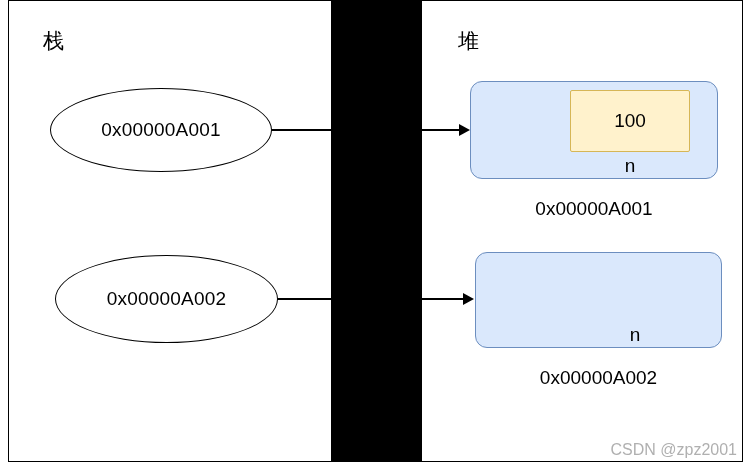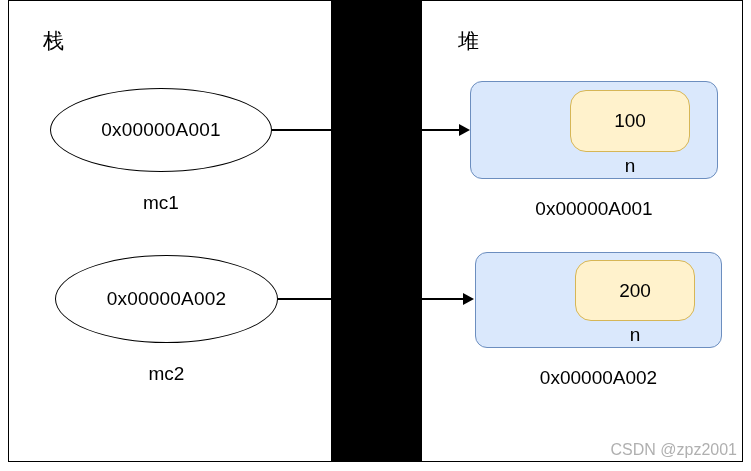--- a/index.html
+++ b/index.html
@@ -132,21 +132,21 @@
     box-sizing: border-box;
     z-index: 20;
   }
   .heap-box.b1 { left: 470px; top: 81px;  width: 248px; height: 98px; }
   .heap-box.b2 { left: 475px; top: 252px; width: 247px; height: 96px; }
 
   .field-box {
     position: absolute;
     background: #fff2cc;
     border: 1.4px solid #d6b656;
-    border-radius: 16px;
+    border-radius: 2px;
     box-sizing: border-box;
     display: flex;
     align-items: center;
     justify-content: center;
     z-index: 22;
   }
   .field-box.f1 { left: 570px; top: 90px;  width: 120px; height: 62px; }
   .field-box.f2 { left: 575px; top: 260px; width: 120px; height: 61px; }
 
   .field-value {
@@ -197,44 +197,39 @@
 
   <div class="divider-line"></div>
 
   <div class="region-label stack">栈</div>
 
   <div class="region-label heap">堆</div>
 
   <div class="ellipse e1">
     <span class="ellipse-text">0x00000A001</span>
   </div>
-  <div class="caption c1">mc1</div>
 
   <div class="ellipse e2">
     <span class="ellipse-text">0x00000A002</span>
   </div>
-  <div class="caption c2">mc2</div>
 
   <div class="connector a1"></div>
   <div class="arrowhead h1"></div>
 
   <div class="connector a2"></div>
   <div class="arrowhead h2"></div>
 
   <div class="heap-box b1"></div>
   <div class="field-box f1">
     <span class="field-value">100</span>
   </div>
   <div class="field-name n1">n</div>
   <div class="heap-caption hc1">0x00000A001</div>
 
   <div class="heap-box b2"></div>
-  <div class="field-box f2">
-    <span class="field-value">200</span>
-  </div>
   <div class="field-name n2">n</div>
   <div class="heap-caption hc2">0x00000A002</div>
 
   <div class="black-bar"></div>
 
   <div class="watermark">CSDN @zpz2001</div>
 
 </div>
 
 </body></html>

